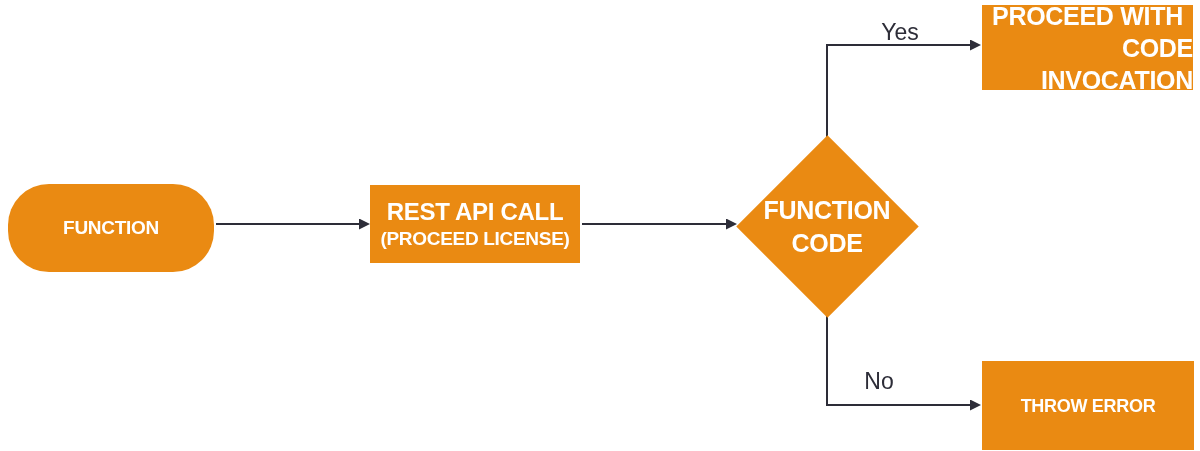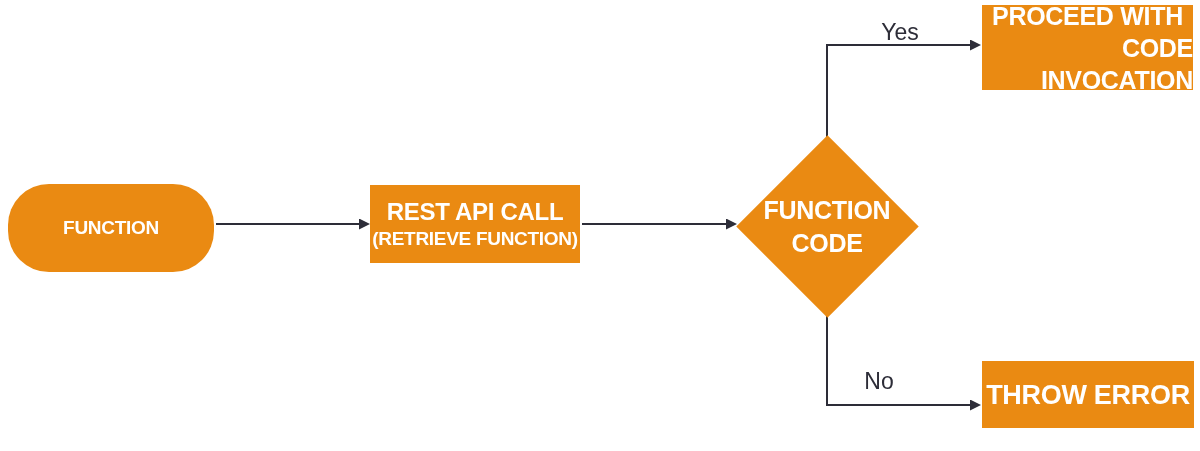--- a/index.html
+++ b/index.html
@@ -53,22 +53,22 @@
     color:var(--node-text);
     font-weight:700;
     font-size:25px;line-height:33px;
     letter-spacing:-0.3px;
   }
   .node-proceed{
     left:982px;top:5px;width:211px;height:85px;
     font-size:25px;line-height:32px;
   }
   .node-throw{
-    left:982px;top:361px;width:212px;height:67px;
-    font-size:27px;line-height:32px;
+    left:982px;top:361px;width:212px;height:89px;
+    font-size:18px;line-height:32px;
   }
   .edge-label{
     position:absolute;
     width:70px;
     text-align:center;
     color:var(--label-text);
     font-size:23px;line-height:25px;
     font-weight:400;
   }
   .edge-label-yes{left:865px;top:4px;margin-top:16px;}
@@ -90,21 +90,21 @@
     <path d="M827,138 L827,45 L971,45" style="stroke:var(--connector);stroke-width:2;fill:none" marker-end="url(#arrowhead)"></path>
     <path d="M827,316 L827,405 L971,405" style="stroke:var(--connector);stroke-width:2;fill:none" marker-end="url(#arrowhead)"></path>
   </svg>
 
   <div class="node node-start">
     <span>FUNCTION</span>
   </div>
 
   <div class="node node-rest">
     <span class="line-primary">REST API CALL</span>
-    <span class="line-secondary">(RETRIEVE FUNCTION)</span>
+    <span class="line-secondary">(PROCEED LICENSE)</span>
   </div>
 
   <div class="diamond-shape"></div>
   <div class="diamond-label">
     <span>FUNCTION</span>
     <span>CODE</span>
   </div>
 
   <div class="node node-proceed">
     <span>PROCEED WITH</span>

